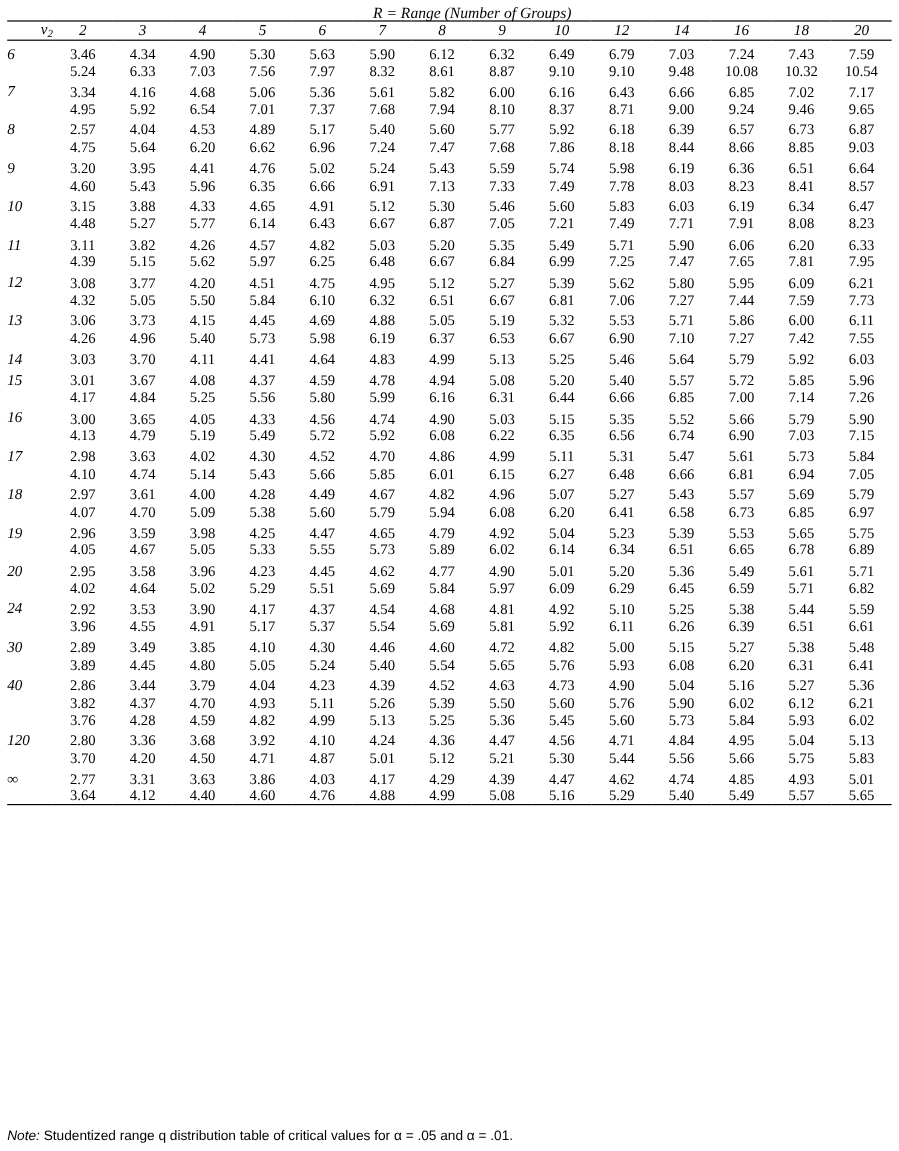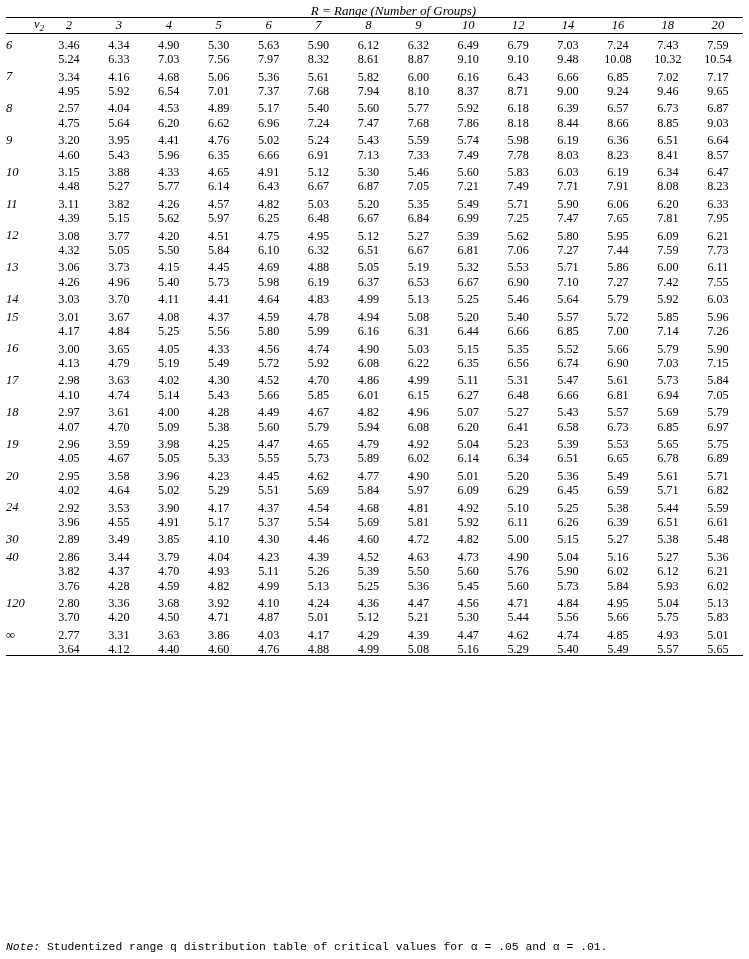--- a/index.html
+++ b/index.html
@@ -79,21 +79,21 @@
     font-family: "Liberation Serif", serif;
     font-size: 12.2px;
   }
   tr.r05 td { padding-top: 5px; padding-bottom: 0px; }
   tr.r01 td { padding-top: 2px; padding-bottom: 0px; }
   .note {
     position: absolute;
     left: 6px;
     bottom: 6px;
     font-size: 11.4px;
-    font-family: Liberation Mono, monospace;
+    font-family: Liberation Sans, sans-serif;
   }
   .note .lbl { font-style: italic; }
   .sub {
     font-size: 0.72em;
     vertical-align: -0.28em;
   }
 </style>
 </head>
 <body>
 
@@ -669,20 +669,37 @@
           <td class="val">4.46</td>
           <td class="val">4.60</td>
           <td class="val">4.72</td>
           <td class="val">4.82</td>
           <td class="val">5.00</td>
           <td class="val">5.15</td>
           <td class="val">5.27</td>
           <td class="val">5.38</td>
           <td class="val">5.48</td>
         </tr>
+        <tr class="r01">
+          <td class="dfcell"></td>
+          <td class="val">3.89</td>
+          <td class="val">4.45</td>
+          <td class="val">4.80</td>
+          <td class="val">5.05</td>
+          <td class="val">5.24</td>
+          <td class="val">5.40</td>
+          <td class="val">5.54</td>
+          <td class="val">5.65</td>
+          <td class="val">5.76</td>
+          <td class="val">5.93</td>
+          <td class="val">6.08</td>
+          <td class="val">6.20</td>
+          <td class="val">6.31</td>
+          <td class="val">6.41</td>
+        </tr>
         <tr class="r05">
           <td class="dfcell">40</td>
           <td class="val">2.86</td>
           <td class="val">3.44</td>
           <td class="val">3.79</td>
           <td class="val">4.04</td>
           <td class="val">4.23</td>
           <td class="val">4.39</td>
           <td class="val">4.52</td>
           <td class="val">4.63</td>

